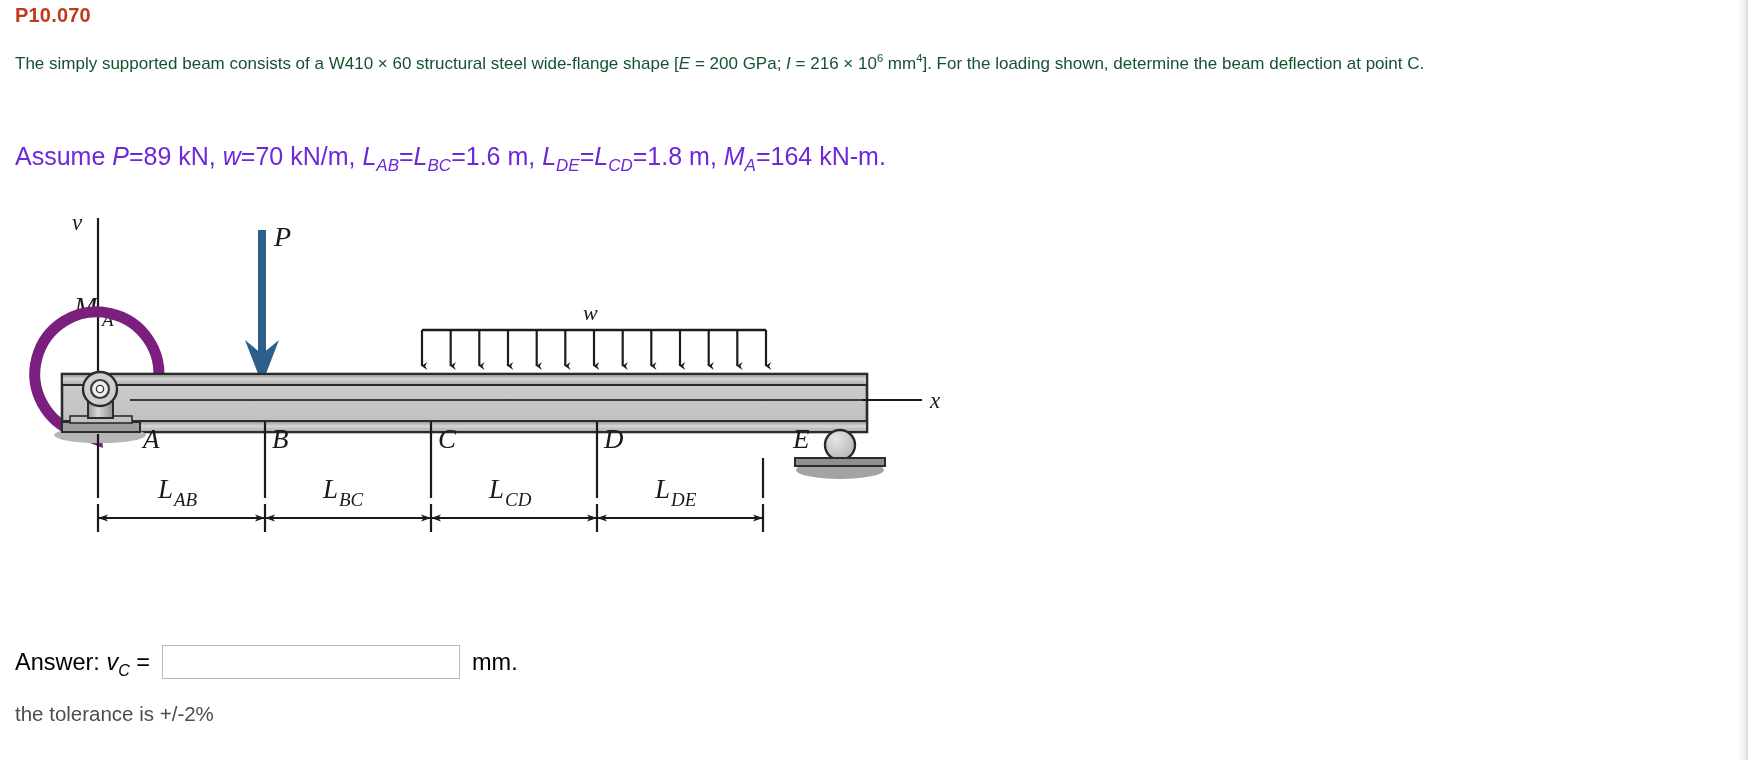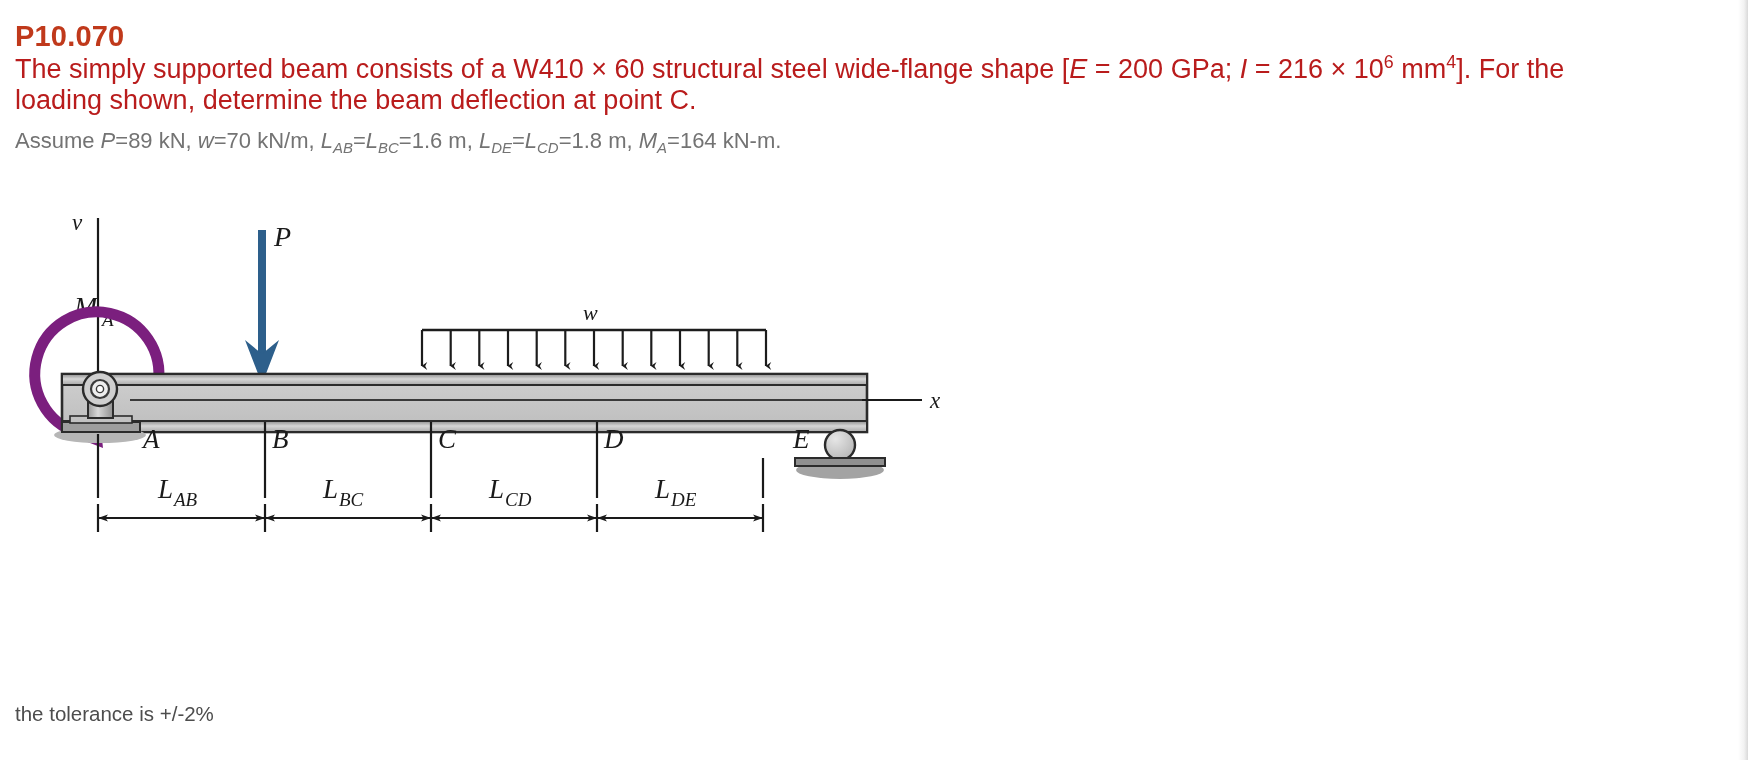--- a/index.html
+++ b/index.html
@@ -18,44 +18,44 @@
   .page {
     position: relative;
     width: 1748px;
     height: 760px;
     padding: 0;
   }
   
   .prob-id {
     position: absolute;
     left: 15px;
-    top: 20px;
-    font-size: 29px;
+    top: 4px;
+    font-size: 20px;
     font-weight: bold;
     color: #c0391b;
     letter-spacing: 0.2px;
   }
   
   .statement {
     position: absolute;
     left: 15px;
     top: 54px;
     width: 1550px;
-    font-size: 27px;
+    font-size: 17px;
     line-height: 1.13;
-    color: #b91c1c;
+    color: #14532d;
   }
   .statement .it { font-style: italic; }
   sup.exp { font-size: 0.66em; vertical-align: super; line-height: 0; }
   .assume {
     position: absolute;
     left: 15px;
-    top: 128px;
-    font-size: 22px;
-    color: #737373;
+    top: 142px;
+    font-size: 25px;
+    color: #6d28d9;
     white-space: nowrap;
   }
   .assume .it { font-style: italic; }
   sub.sb { font-size: 0.68em; vertical-align: sub; line-height: 0; font-style: italic; }
 
   
   .figure {
     position: absolute;
     left: 0px;
     top: 198px;
@@ -269,17 +269,22 @@
       <g stroke="#1a1a1a" stroke-width="2.2">
         <line x1="98" y1="306" x2="98" y2="334"></line>
         <line x1="265" y1="306" x2="265" y2="334"></line>
         <line x1="431" y1="306" x2="431" y2="334"></line>
         <line x1="597" y1="306" x2="597" y2="334"></line>
         <line x1="763" y1="306" x2="763" y2="334"></line>
       </g>
     </svg>
   </div>
 
+  <div class="answer-row">
+    <span class="answer-label"><span>Answer: </span><span class="it">v</span><sub class="sb">C</sub><span> =</span></span>
+    <input class="answer-input" type="text" value="" placeholder="" style="">
+    <span class="units">mm.</span>
+  </div>
 
   <div class="tolerance">the tolerance is +/-2%</div>
 
   <div class="edge-strip"></div>
 </div>
 
 </body></html>

